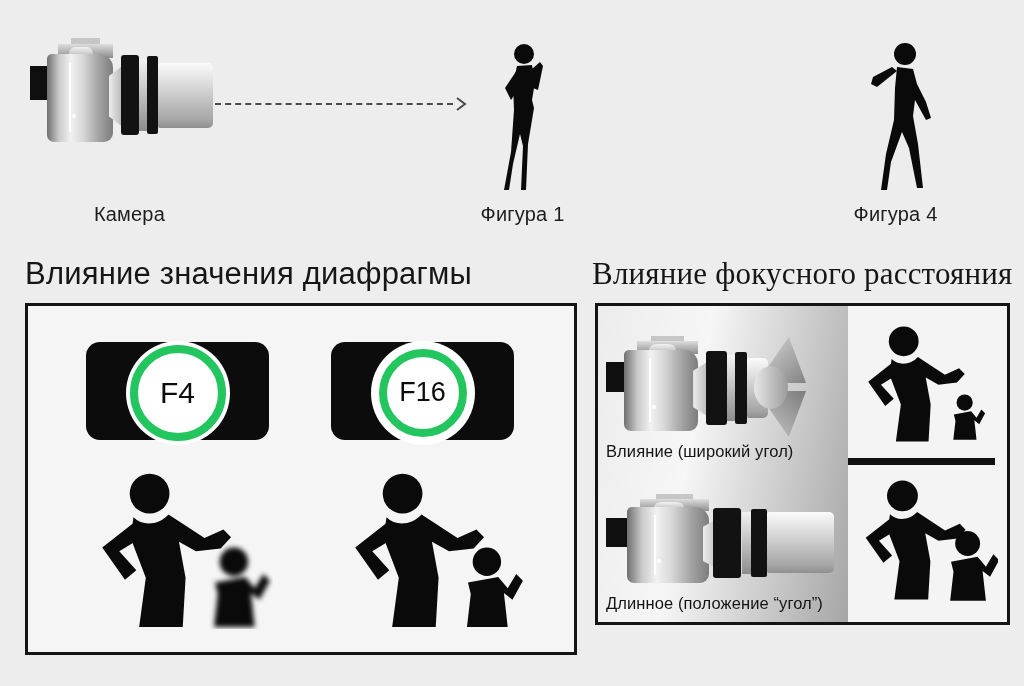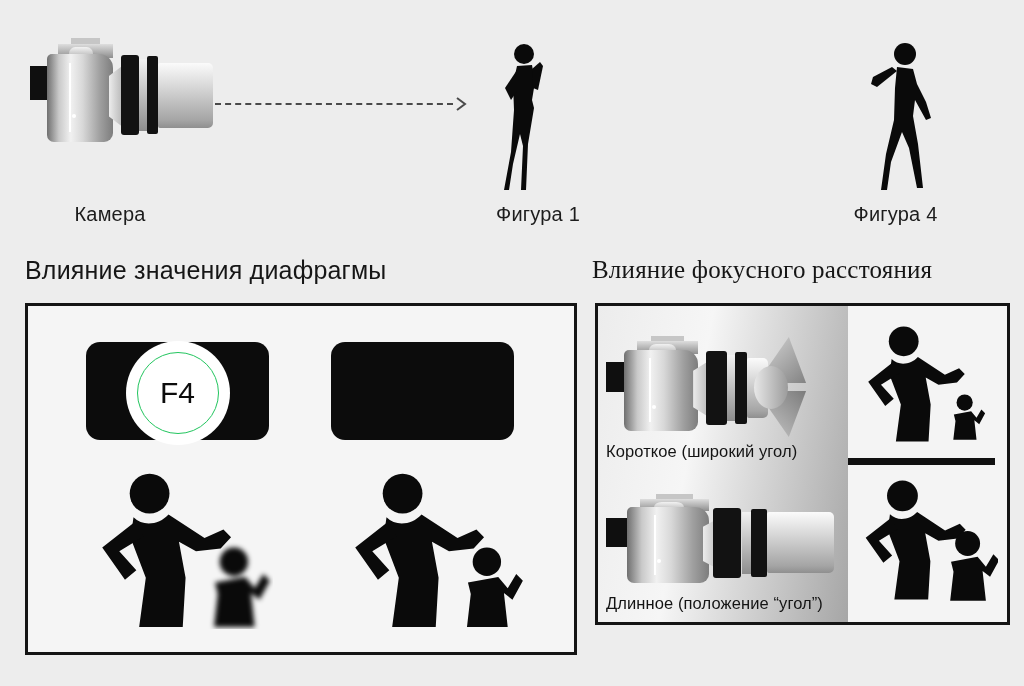--- a/index.html
+++ b/index.html
@@ -17,21 +17,21 @@
   }
   .lbl{
     position:absolute;
     font-size:20px;
     color:#1d1d1d;
     text-align:center;
     letter-spacing:.2px;
   }
   .section-title{
     position:absolute;
-    font-size:25px;
+    font-size:31px;
     color:#161616;
     letter-spacing:.2px;
   }
 
   
   .cam{position:absolute;}
   .cam > div{position:absolute;}
   .cam .topbar{left:22%;top:0;width:16%;height:7%;background:#c6c6c6;}
   .cam .topcap{left:15%;top:5%;width:30%;height:13%;background:linear-gradient(180deg,#dedede,#8e8e8e);}
   .cam .knob{left:21%;top:8%;width:13%;height:12%;border-radius:30%/55%;background:linear-gradient(180deg,#f2f2f2,#a5a5a5);}
@@ -79,21 +79,21 @@
   .panel-inner{position:absolute;inset:0;}
   #aperture-panel{left:25px;top:303px;width:546px;height:346px;}
   #focal-panel{left:595px;top:303px;width:409px;height:316px;background:#f4f4f4;}
 
   
   .f-unit{position:absolute;width:183px;height:98px;}
   .f-rect{position:absolute;inset:0;background:#0c0c0c;border-radius:14px;}
   .f-circle{position:absolute;left:50%;top:52%;transform:translate(-50%,-50%);
     width:104px;height:104px;border-radius:50%;background:#ffffff;
     display:flex;align-items:center;justify-content:center;}
-  .f-ring{border:1px solid #22c55e;border-radius:50%;background:#fff;
+  .f-ring{border:8px solid #22c55e;border-radius:50%;background:#fff;
     display:flex;align-items:center;justify-content:center;color:#0c0c0c;}
   #f-unit-1{left:58px;top:36px;}
   #f-unit-2{left:303px;top:36px;}
   #f-unit-1 .f-ring{width:80px;height:80px;font-size:30px;}
   #f-unit-2 .f-ring{width:72px;height:72px;font-size:27px;}
 
   
   .grad-col{position:absolute;left:0;top:0;width:250px;height:100%;
     background:linear-gradient(100deg,#ececec 0%,#f6f6f6 38%,#a6a6a6 100%);}
   .focal-label{position:absolute;font-size:16.5px;color:#141414;letter-spacing:.1px;}
@@ -136,39 +136,42 @@
   </div>
 
   <div class="sil" style="left:868px;top:42px;width:70px;height:150px;">
     <svg viewBox="0 0 70 150">
       <circle class="ink" cx="37" cy="12" r="11"></circle>
       <path class="ink" d="M29,25 L45,27 L49,42 L58,60 L63,76 L58,78 L47,58 L45,74 L50,102 L55,146 L49,146 L41,106 L34,90 L23,120 L19,148 L13,148 L18,112 L26,78 L27,46 Z"></path>
       <path class="ink" d="M29,29 L9,45 L3,42 L5,35 L24,25 Z"></path>
     </svg>
   </div>
 
-  <div class="lbl" style="left:55px;top:203px;width:110px;">Камера</div>
-  <div class="lbl" style="left:465px;top:203px;width:115px;text-align:right;">Фигура 1</div>
+  <div class="lbl" style="left:55px;top:203px;width:110px;text-align:right;">Камера</div>
+  <div class="lbl" style="left:465px;top:203px;width:115px;">Фигура 1</div>
   <div class="lbl" style="left:838px;top:203px;width:115px;">Фигура 4</div>
 
   <div class="section-title" style="left:25px;top:256px;">Влияние значения диафрагмы</div>
   <div class="section-title" style="left:592px;top:256px;font-family:Liberation Serif, serif;">Влияние фокусного расстояния</div>
 
   <div class="panel" id="aperture-panel">
     <div class="panel-inner">
 
       <div class="f-unit" id="f-unit-1">
         <div class="f-rect"></div>
         <div class="f-circle">
           <div class="f-ring">F4</div>
         </div>
       </div>
 
       <div class="f-unit" id="f-unit-2">
         <div class="f-rect"></div>
+        <div class="f-circle">
+          <div class="f-ring">F16</div>
+        </div>
       </div>
 
       <div class="sil pair-blur" style="left:55px;top:162px;width:190px;height:161px;">
         <svg viewBox="0 0 200 170">
           <g class="adult">
             <circle class="ink" cx="70" cy="27" r="21"></circle>
             <path class="ink" d="M53,52 C63,62 80,60 90,49 L128,74 L148,65 L156,73 L145,85 L119,88 L101,78 L108,116 L105,168 L59,168 L66,116 L50,74 Z"></path>
             <path class="ink" d="M53,58 L20,84 L44,118 L56,108 L38,88 L64,72 Z"></path>
           </g>
           <g class="child">
@@ -209,21 +212,21 @@
         <div class="dot"></div>
         <div class="cone"></div>
         <div class="r1"></div>
         <div class="r2"></div>
         <div class="r3"></div>
         <div class="barrel"></div>
         <div class="petal-t"></div>
         <div class="petal-b"></div>
         <div class="bulge"></div>
       </div>
-      <div class="focal-label" style="left:8px;top:136px;">Короткое (широкий угол)</div>
+      <div class="focal-label" style="left:8px;top:136px;">Влияние (широкий угол)</div>
 
       <div class="cam cam-tele" style="left:8px;top:188px;width:228px;height:96px;">
         <div class="topbar"></div>
         <div class="topcap"></div>
         <div class="knob"></div>
         <div class="vf"></div>
         <div class="body"></div>
         <div class="stripe"></div>
         <div class="dot"></div>
         <div class="cone"></div>

